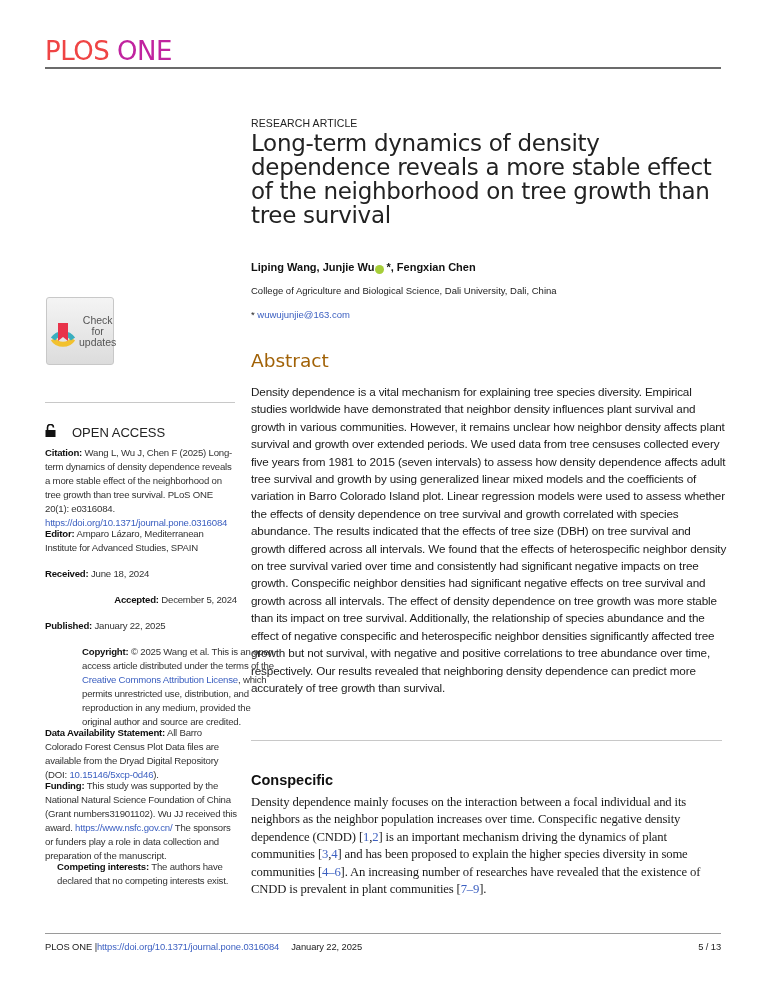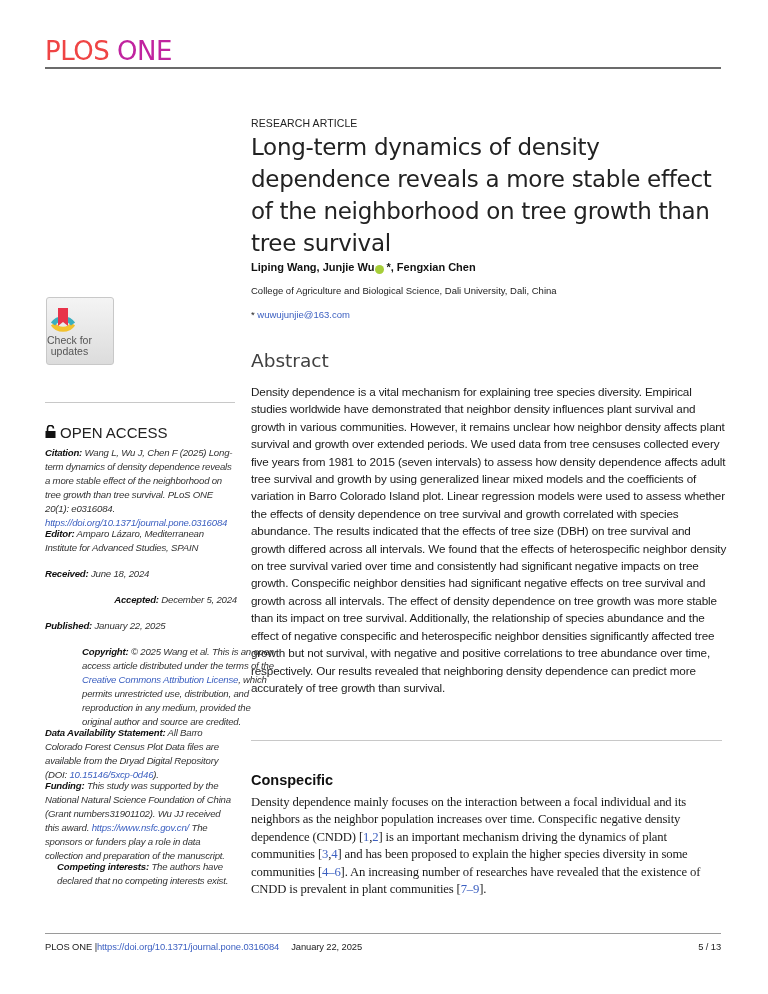--- a/index.html
+++ b/index.html
@@ -4,37 +4,37 @@
   <style>
     * { box-sizing: border-box; margin: 0; padding: 0; }
     html, body { width: 768px; height: 994px; background: #ffffff; overflow: hidden; }
     body { position: relative; font-family: "Liberation Sans", sans-serif; color: #1a1a1a; }
 
     .masthead { position: absolute; left: 45px; top: 36px; width: 676px; }
     .logo { font-family: "DejaVu Sans", sans-serif; font-size: 26px; letter-spacing: -0.5px; line-height: 30px; font-weight: normal; }
     .logo .plos { color: #ef4444; }
     .logo .one { color: #c0239f; }
     .masthead-rule { position: absolute; left: 45px; top: 67px; width: 676px; height: 2px; background: #6b6b6b; }
-    .crossmark { position: absolute; left: 46px; top: 297px; width: 68px; height: 68px; border: 1px solid #c8c8c8; border-radius: 3px; background: linear-gradient(#f4f4f4, #dcdcdc); display: flex; flex-direction: column; align-items: flex-start; }
+    .crossmark { position: absolute; left: 46px; top: 297px; width: 68px; height: 68px; border: 1px solid #c8c8c8; border-radius: 3px; background: linear-gradient(#f4f4f4, #dcdcdc); display: flex; flex-direction: row; align-items: center; }
     .crossmark .ring { margin-top: 4px; width: 32px; height: 32px; position: relative; }
     .crossmark .label { font-size: 10.5px; line-height: 11px; color: #555; text-align: center; margin-top: 1px; }
     .side-rule { position: absolute; left: 45px; top: 402px; width: 190px; height: 1px; background: #c8c8c8; }
 
-    .oa { position: absolute; left: 45px; top: 424px; display: flex; align-items: center; gap: 4px; font-size: 15px; color: #222; }
-    .meta { position: absolute; left: 45px; width: 192px; font-size: 9.6px; line-height: 14px; color: #333; font-family: "Liberation Sans", sans-serif; letter-spacing: -0.2px; font-style: italic; }
+    .oa { position: absolute; left: 45px; top: 424px; display: flex; align-items: center; gap: 16px; font-size: 13px; color: #222; }
+    .meta { position: absolute; left: 45px; width: 192px; font-size: 9.6px; line-height: 14px; color: #333; font-family: "Liberation Sans", sans-serif; letter-spacing: -0.2px; }
     .meta b { color: #111; font-weight: bold; }
     .link { color: #3b5fc0; }
     .article-type { position: absolute; left: 251px; top: 117px; font-size: 10.5px; color: #222; letter-spacing: 0.1px; }
-    .title { position: absolute; left: 251px; top: 131px; width: 470px; font-family: "DejaVu Sans", sans-serif; font-size: 23px; line-height: 32px; color: #222; font-weight: normal; letter-spacing: -0.3px; }
+    .title { position: absolute; left: 251px; top: 131px; width: 470px; font-family: "DejaVu Sans", sans-serif; font-size: 23px; line-height: 24px; color: #222; font-weight: normal; letter-spacing: -0.3px; }
     .authors { position: absolute; left: 251px; top: 261px; font-size: 11px; font-weight: bold; color: #111; display: flex; align-items: center; }
     .orcid { display: inline-block; width: 9px; height: 9px; border-radius: 50%; background: #a6ce39; margin: 0 2px 0 1px; position: relative; top: 2px; }
     .affil { position: absolute; left: 251px; top: 285px; font-size: 9.5px; color: #222; }
     .email { position: absolute; left: 251px; top: 309px; font-size: 9.5px; color: #222; }
 
-    .abstract-h { position: absolute; left: 251px; top: 350px; font-family: "DejaVu Sans", sans-serif; font-size: 18.5px; color: #404040; font-weight: normal; }
+    .abstract-h { position: absolute; left: 251px; top: 350px; font-family: "DejaVu Sans", sans-serif; font-size: 18.5px; color: #a16207; font-weight: normal; }
     .abstract-body { position: absolute; left: 251px; top: 383px; width: 476px; font-size: 11.7px; line-height: 17.4px; color: #1a1a1a; letter-spacing: -0.15px; }
     .abstract-rule { position: absolute; left: 251px; top: 740px; width: 471px; height: 1px; background: #c8c8c8; }
 
     .intro-h { position: absolute; left: 251px; top: 772px; font-size: 14.5px; font-weight: bold; color: #111; }
     .intro-body { position: absolute; left: 251px; top: 794px; width: 476px; font-family: "Liberation Serif", serif; font-size: 12.7px; line-height: 17.4px; color: #1a1a1a; letter-spacing: -0.15px; }
     .ref { color: #3b5fc0; }
 
     .footer-rule { position: absolute; left: 45px; top: 933px; width: 676px; height: 1px; background: #9a9a9a; }
     .footer { position: absolute; left: 45px; top: 941px; width: 676px; font-size: 9.4px; color: #222; display: flex; letter-spacing: -0.1px; }
     .footer .date { margin-left: 12px; }

